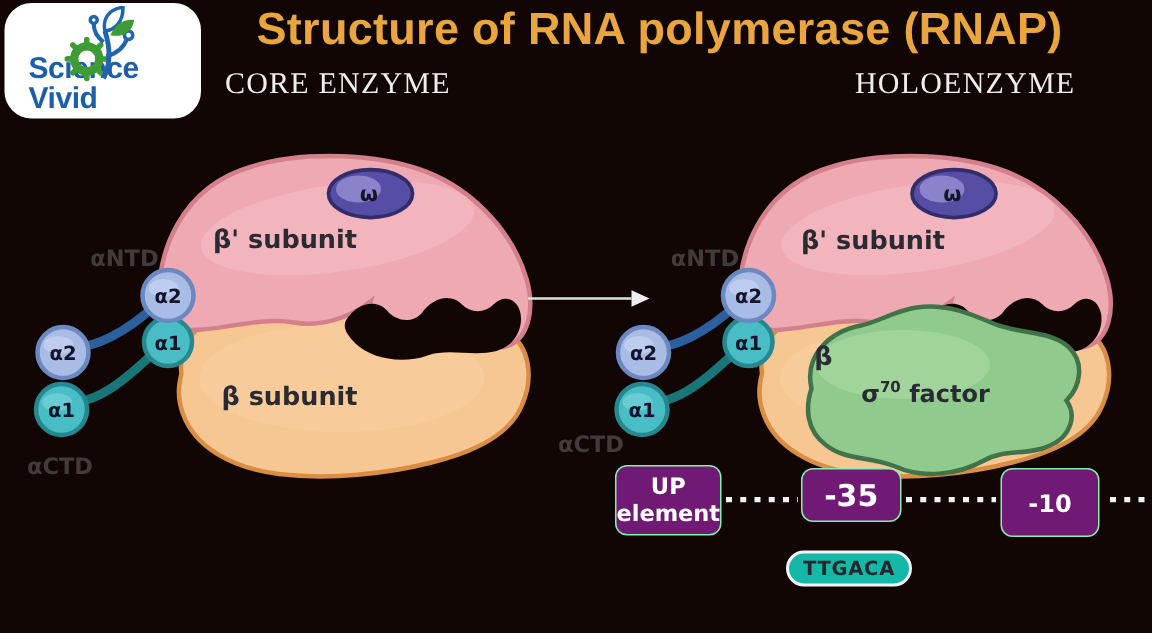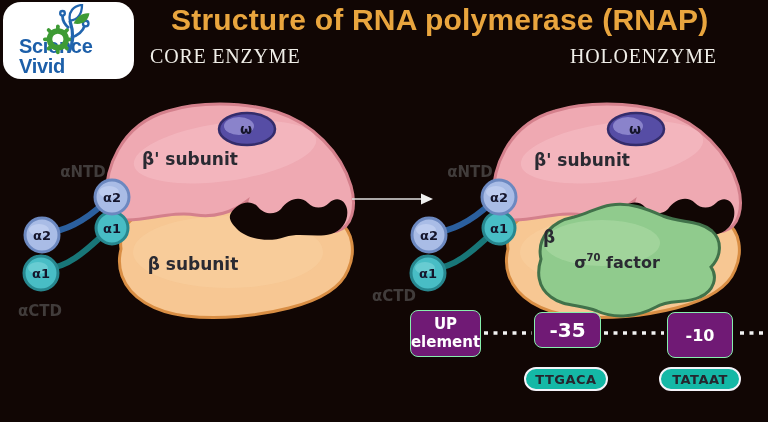--- a/index.html
+++ b/index.html
@@ -178,15 +178,14 @@
   </div>
 
   <div class="abs page-title">Structure of RNA polymerase (RNAP)</div>
   <div class="abs sub-heading core-heading">CORE ENZYME</div>
   <div class="abs sub-heading holo-heading">HOLOENZYME</div>
 
   <div class="abs pbox up-box">UP element</div>
   <div class="abs pbox m35-box">-35</div>
   <div class="abs pbox m10-box">-10</div>
   <div class="abs pill ttgaca">TTGACA</div>
-  <div class="abs pill tataat">TATAAT</div>
 
 </div>
 
 </body></html>

